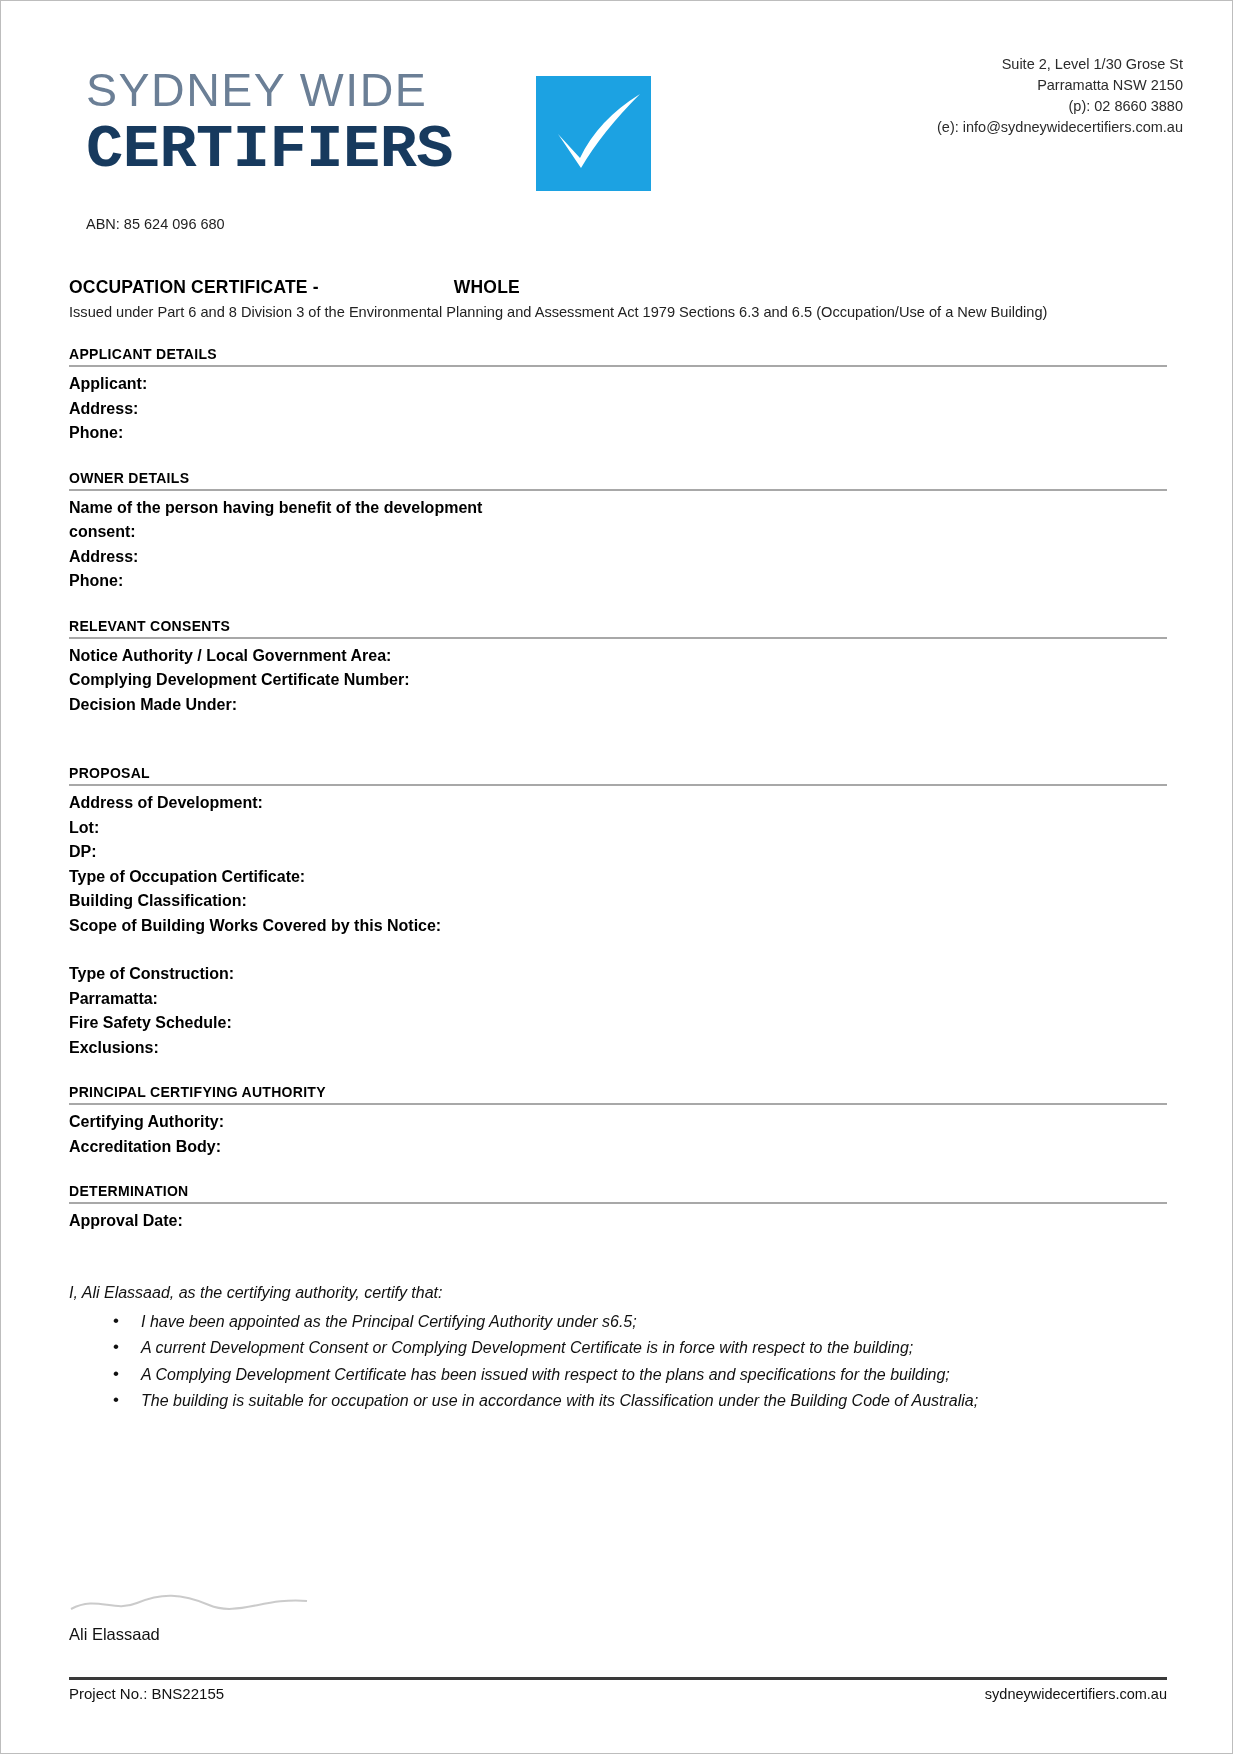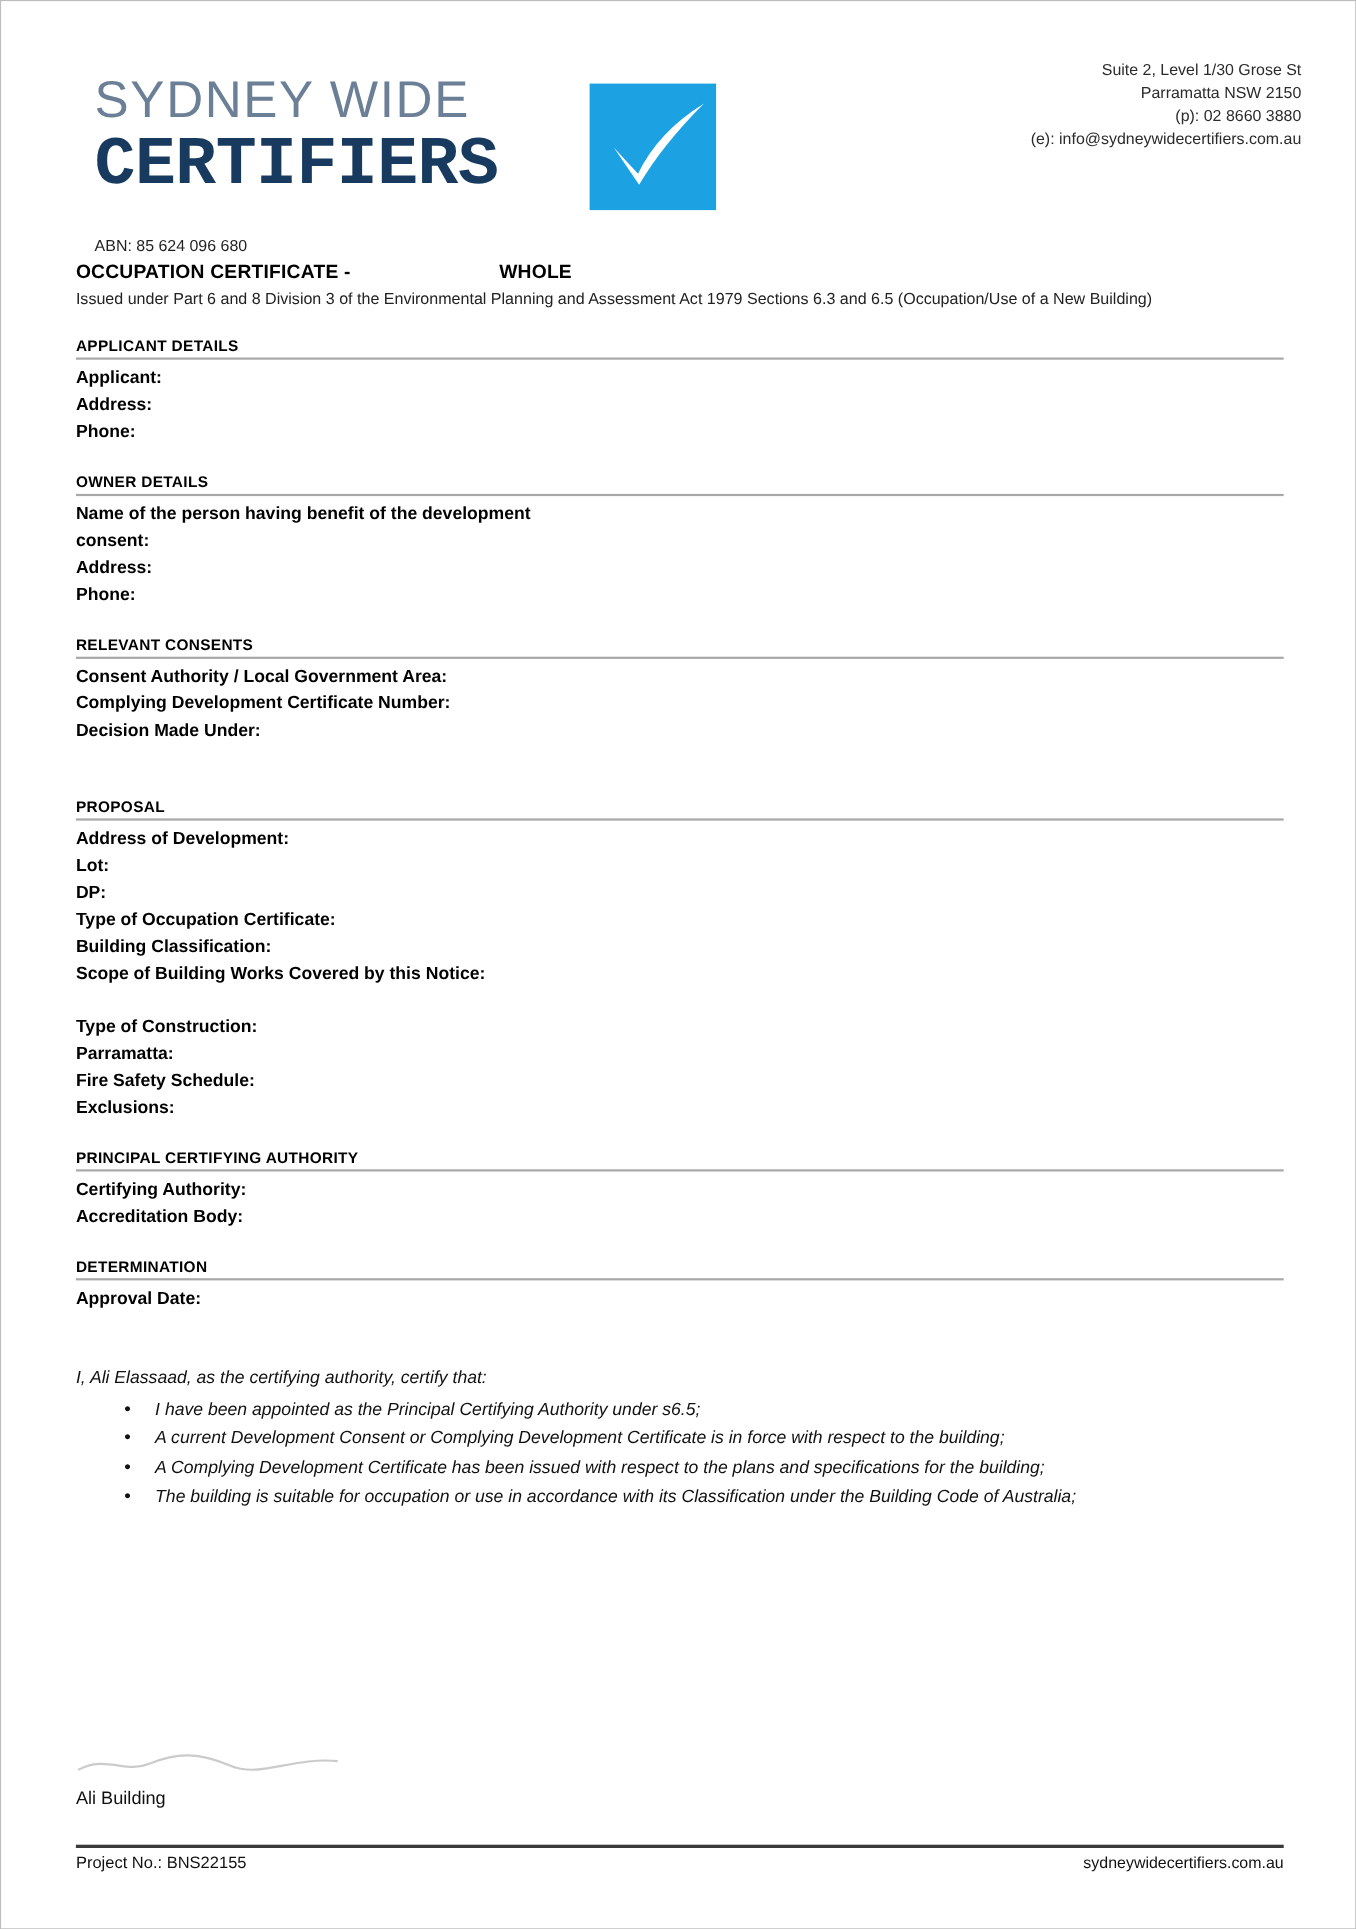--- a/index.html
+++ b/index.html
@@ -104,21 +104,21 @@
 
   .doc-title-row {
     display: flex;
     align-items: baseline;
     font-weight: 700;
     font-size: 17.5px;
     letter-spacing: 0.2px;
     color: #000;
     margin-bottom: 2px;
   }
-  .doc-title { white-space: nowrap; }
+  .doc-title { white-space: nowrap; margin-top: 40px; }
   .doc-title-value {
     margin-left: 135px;
     white-space: nowrap;
   }
   .doc-sub {
     font-size: 14.6px;
     line-height: 20px;
     color: #222;
     width: 1080px;
     margin-top: 4px;
@@ -275,21 +275,21 @@
         <div class="rule"></div>
         <div class="field">Name of the person having benefit of the development</div>
         <div class="field">consent:</div>
         <div class="field">Address:</div>
         <div class="field">Phone:</div>
       </div>
 
       <div class="section">
         <div class="section-head">RELEVANT CONSENTS</div>
         <div class="rule"></div>
-        <div class="field">Consent Authority / Local Government Area:</div>
+        <div class="field">Notice Authority / Local Government Area:</div>
         <div class="field">Complying Development Certificate Number:</div>
         <div class="field">Decision Made Under:</div>
       </div>
 
       <div class="section">
         <div class="gap"></div>
         <div class="section-head">PROPOSAL</div>
         <div class="rule"></div>
         <div class="field">Address of Development:</div>
         <div class="field">Lot:</div>
@@ -325,21 +325,21 @@
           <li>A Complying Development Certificate has been issued with respect to the plans and specifications for the building;</li>
           <li>The building is suitable for occupation or use in accordance with its Classification under the Building Code of Australia;</li>
         </ul>
       </div>
     </div>
 
     <div class="sig-area">
       <svg class="sig-scribble" viewBox="0 0 260 26" xmlns="http://www.w3.org/2000/svg" aria-hidden="true">
         <path d="M2 18 C 28 4, 44 22, 68 12 S 112 2, 140 14 S 196 6, 238 10" fill="none" stroke="#555" stroke-width="2"></path>
       </svg>
-      <div class="sig-name">Ali Building</div>
+      <div class="sig-name">Ali Elassaad</div>
     </div>
 
     <div class="footer">
       <div class="footer-rule"></div>
       <div class="footer-row">
         <div class="footer-left">Project No.: BNS22155</div>
         <div class="footer-right">sydneywidecertifiers.com.au</div>
       </div>
     </div>
 

